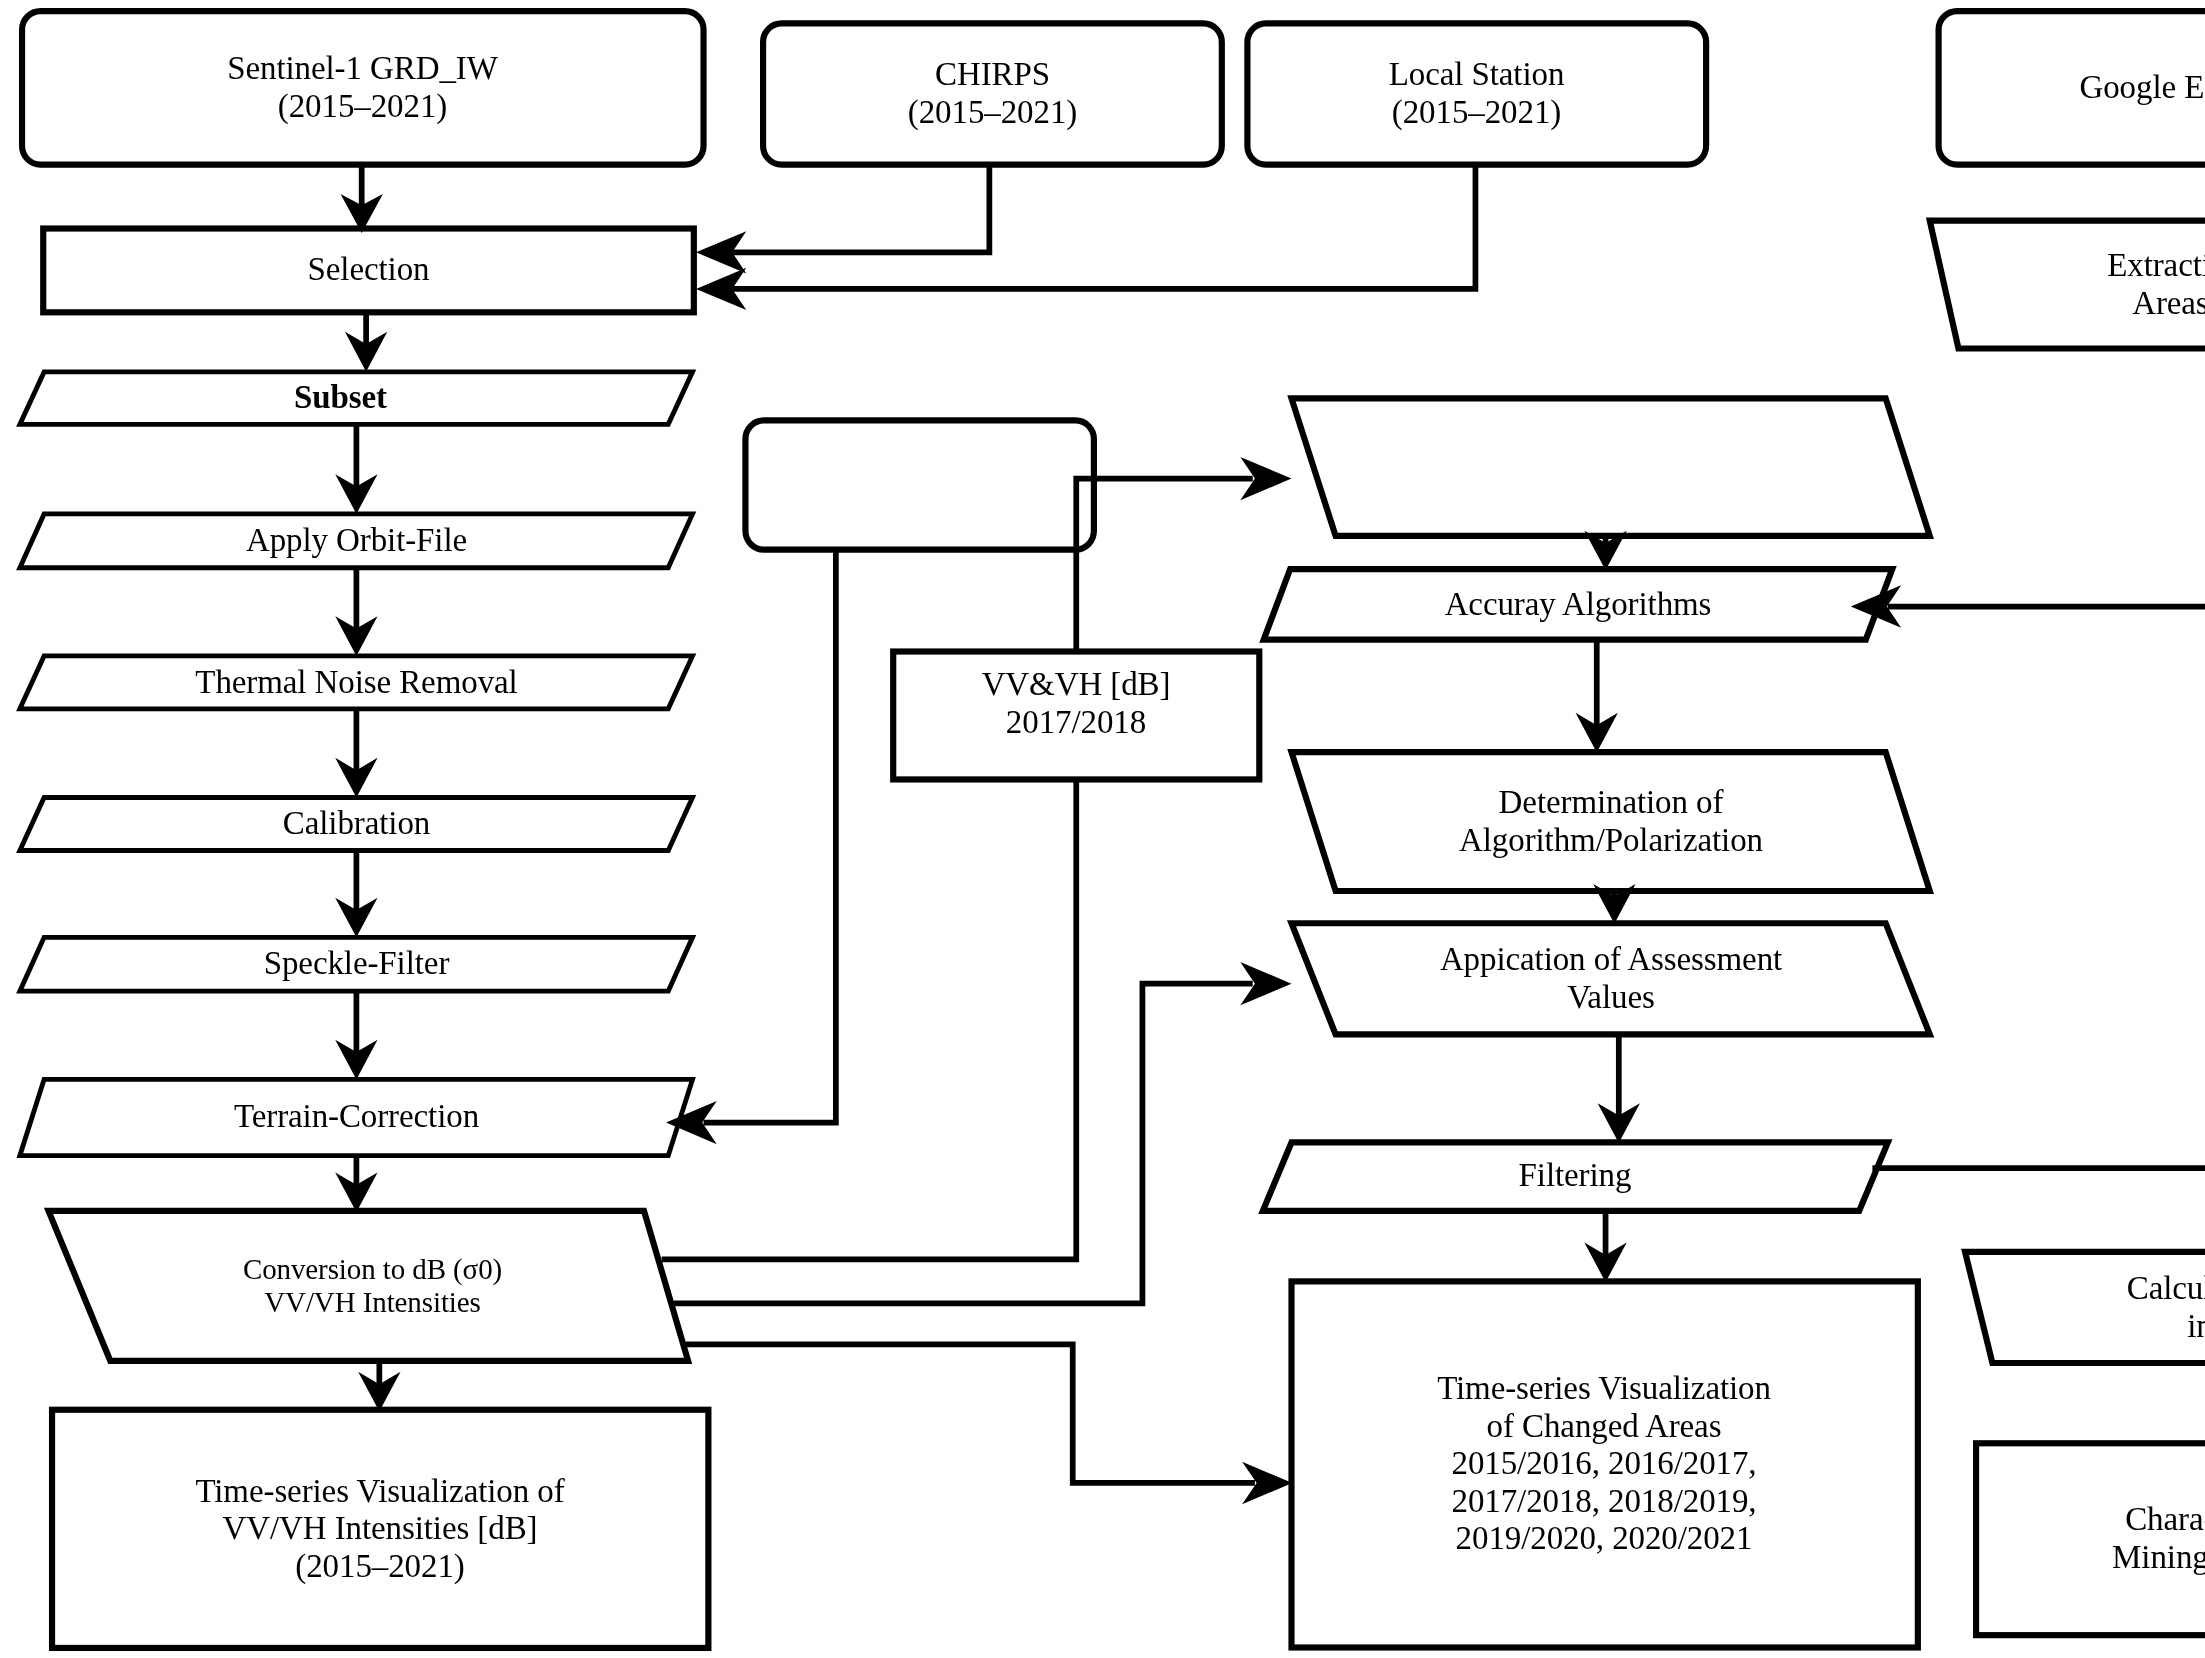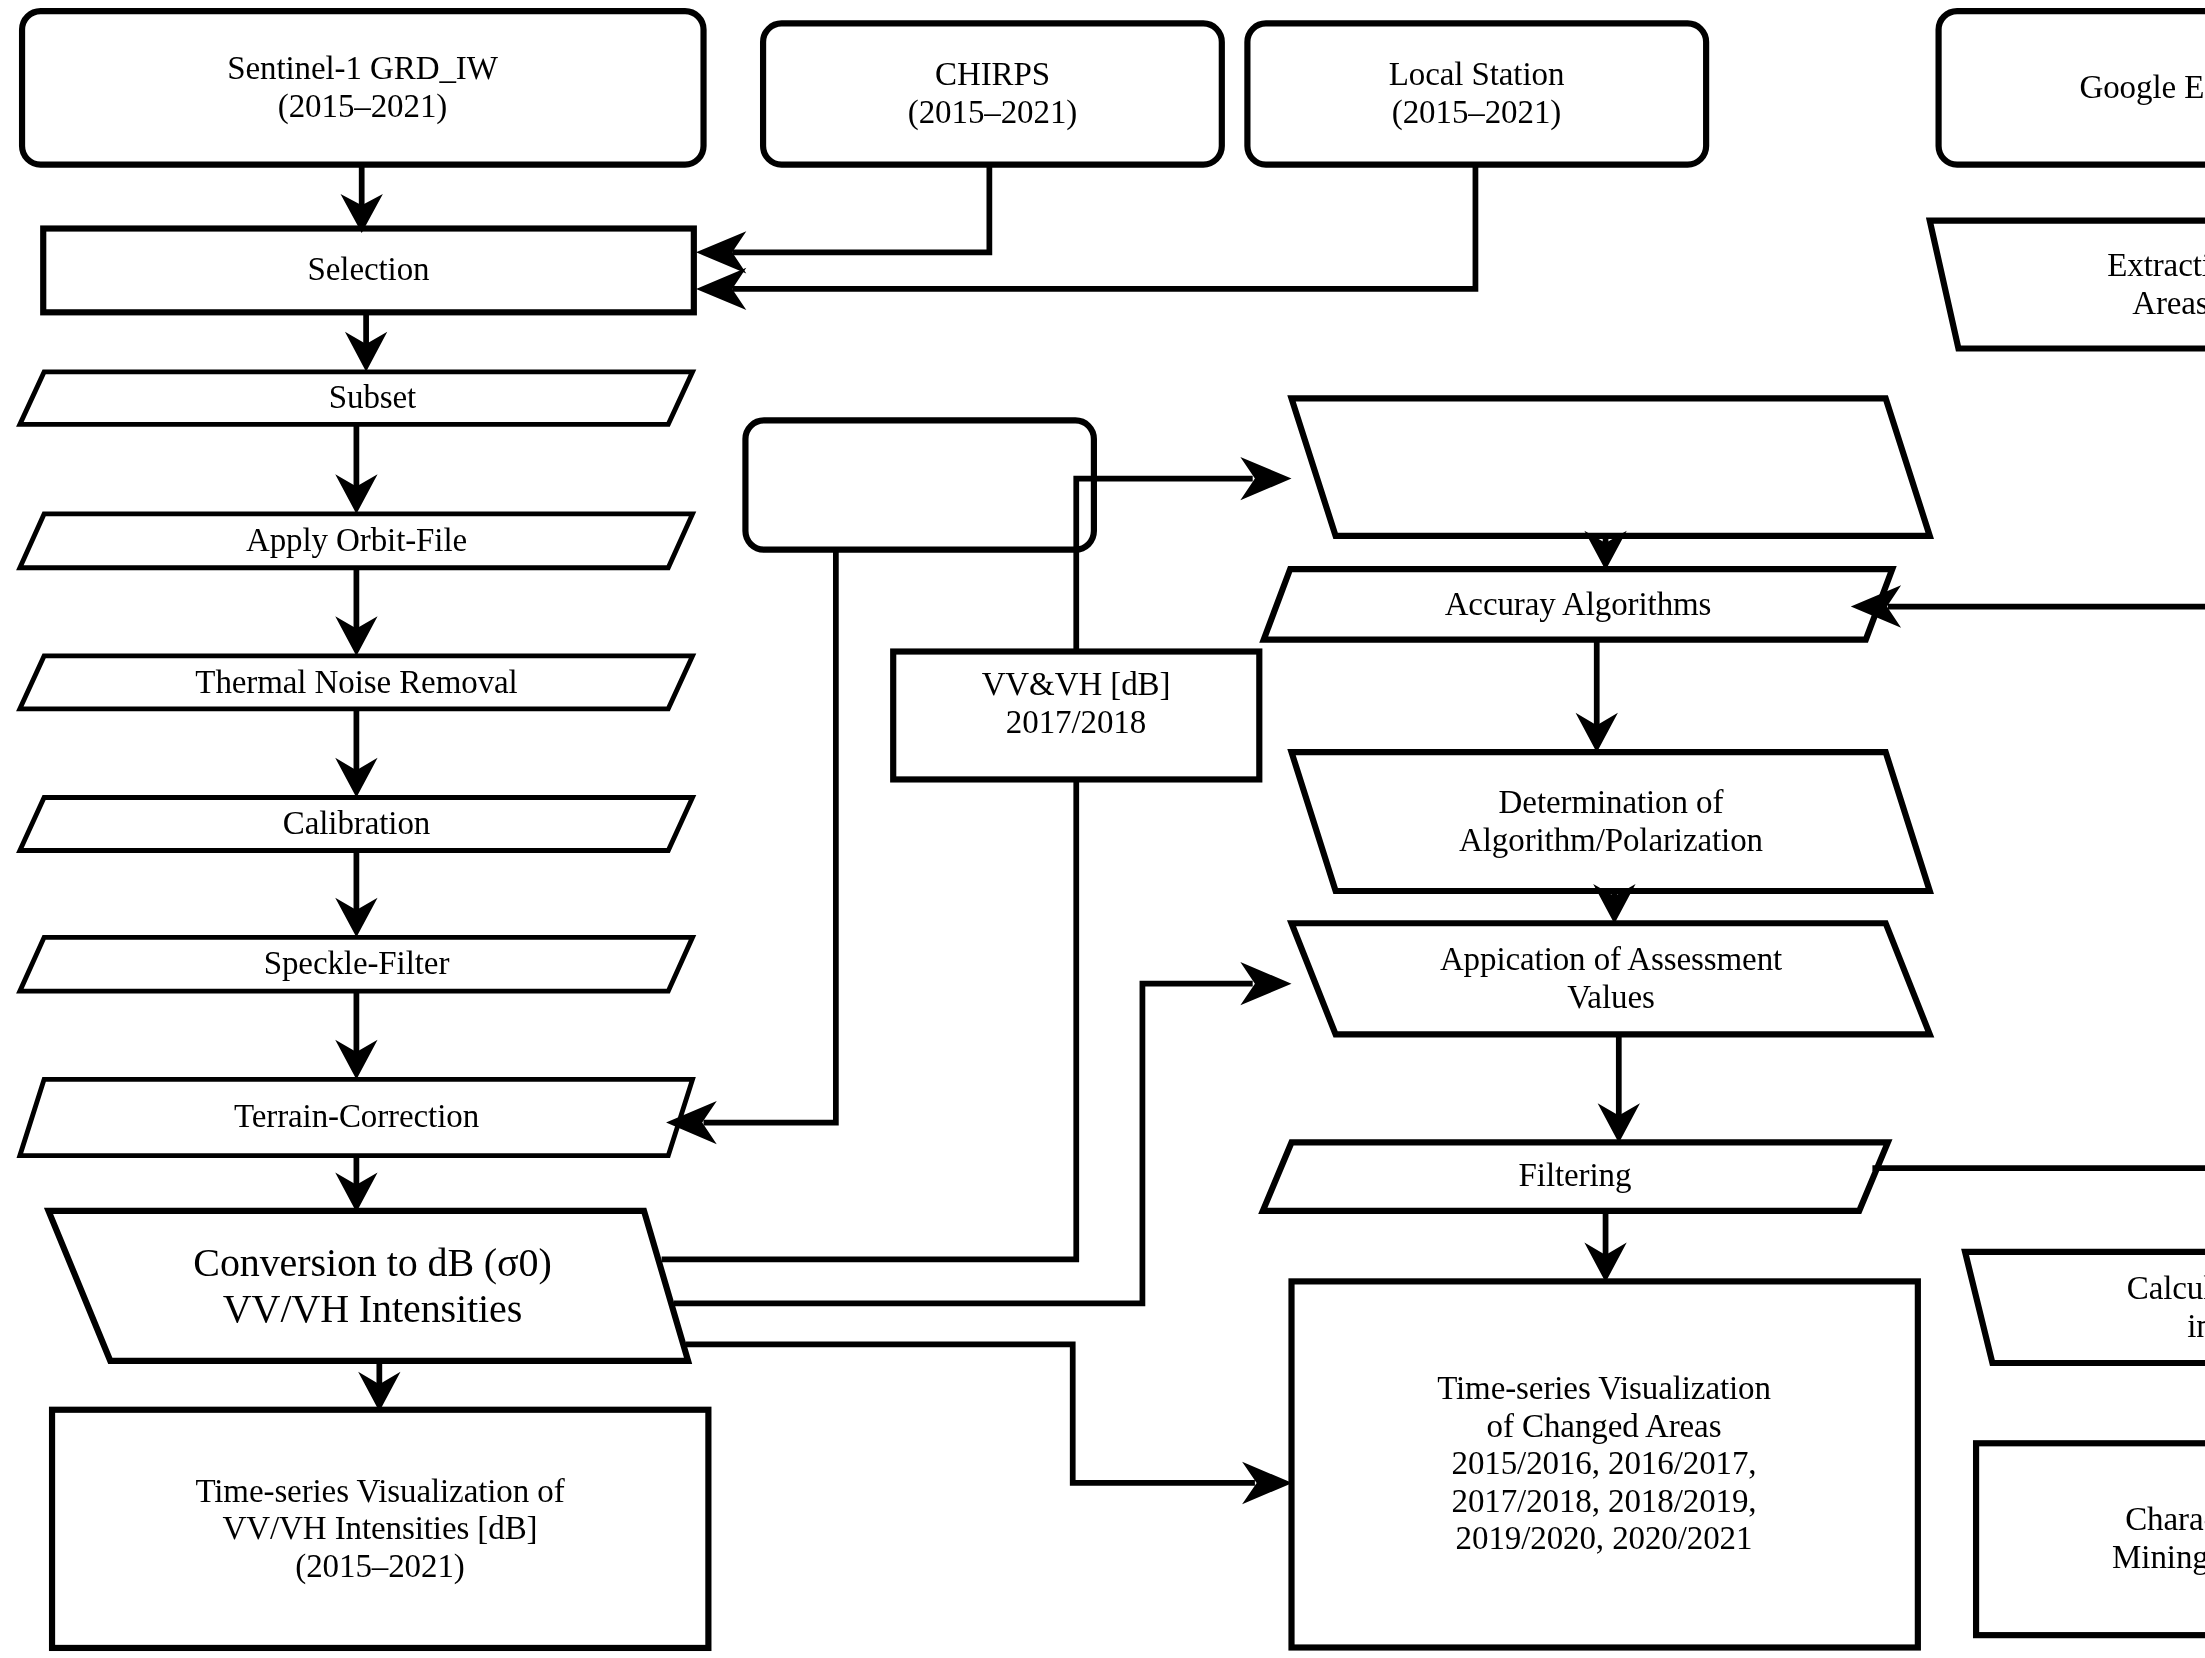--- a/index.html
+++ b/index.html
@@ -51,21 +51,21 @@
     justify-content: center;
     text-align: center;
     color: #000000;
     font-family: "Liberation Serif", "DejaVu Serif", serif;
     font-size: 33px;
     line-height: 1.14;
     white-space: pre-line;
     pointer-events: none;
     letter-spacing: -0.1px;
   }
-  .node-label.big { font-size: 40px; }
+  .node-label.big { font-size: 29px; }
 </style>
 </head>
 <body>
 
 <div id="flow-root">
 
   <svg id="flow-svg" viewBox="0 0 5992 3761">
 
     <rect class="node-shape" x="50" y="25" rx="42" ry="42" width="1545" height="348"></rect>
 
@@ -191,21 +191,21 @@
   <div class="node-label" style="left:763px; top:23.4px; width:459px; height:141px;">CHIRPS
 (2015–2021)</div>
 
   <div class="node-label" style="left:1247px; top:23.4px; width:459px; height:141px;">Local Station
 (2015–2021)</div>
 
   <div class="node-label" style="left:1938px; top:11px; width:576px; height:153px;">Google Earth Imagery</div>
 
   <div class="node-label" style="left:43px; top:228px; width:651px; height:84px;">Selection</div>
 
-  <div class="node-label" style="left:36px; top:372px; width:673px; height:52px;">Subset</div>
+  <div class="node-label" style="left:4px; top:372px; width:673px; height:52px;font-weight:bold;">Subset</div>
 
   <div class="node-label" style="left:20px; top:514px; width:673px; height:54px;">Apply Orbit-File</div>
 
   <div class="node-label" style="left:20px; top:656px; width:673px; height:53px;">Thermal Noise Removal</div>
 
   <div class="node-label" style="left:20px; top:797px; width:673px; height:53px;">Calibration</div>
 
   <div class="node-label" style="left:20px; top:937px; width:673px; height:54px;">Speckle-Filter</div>
 
   <div class="node-label" style="left:20px; top:1079px; width:673px; height:76px;">Terrain-Correction</div>

